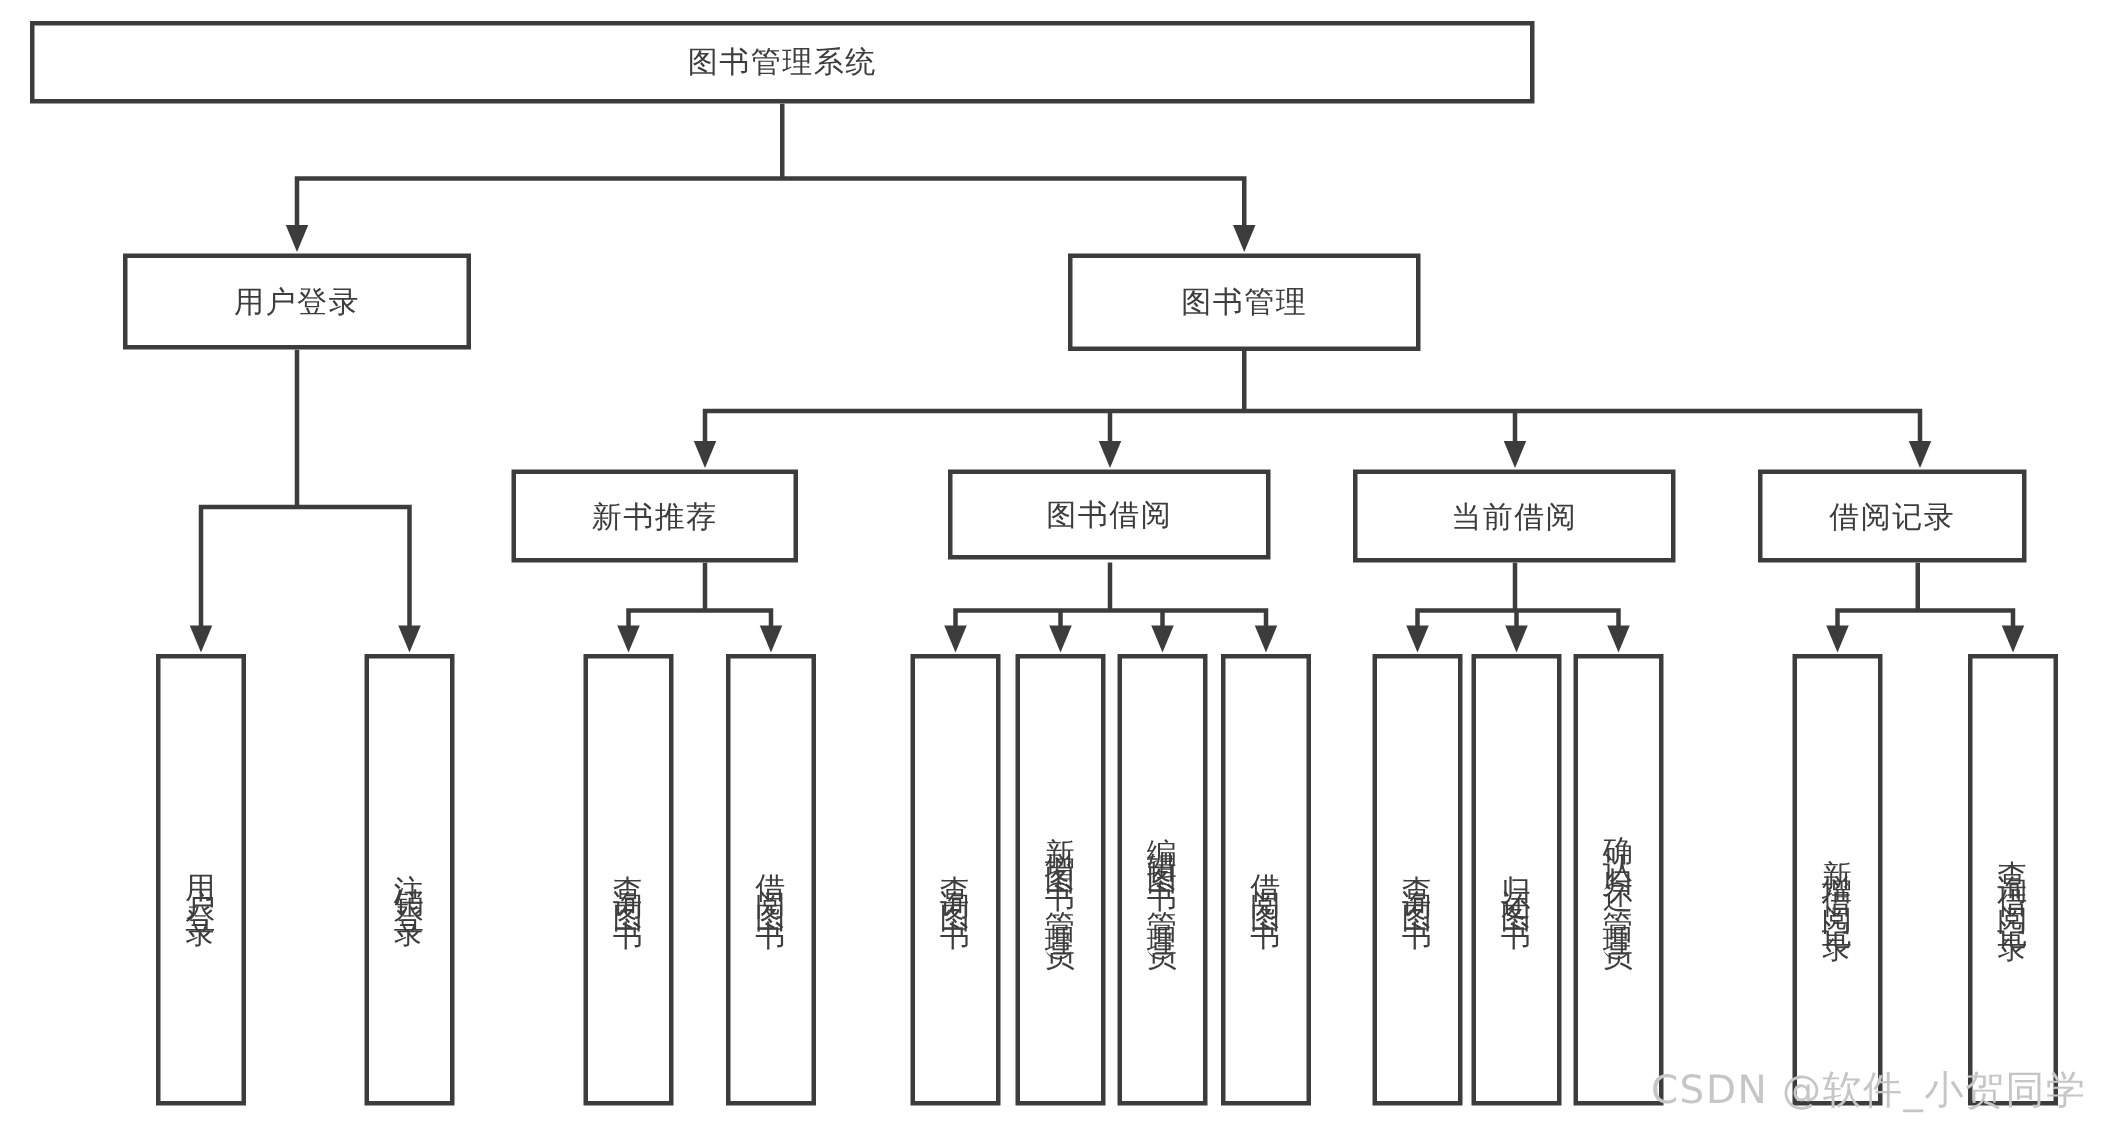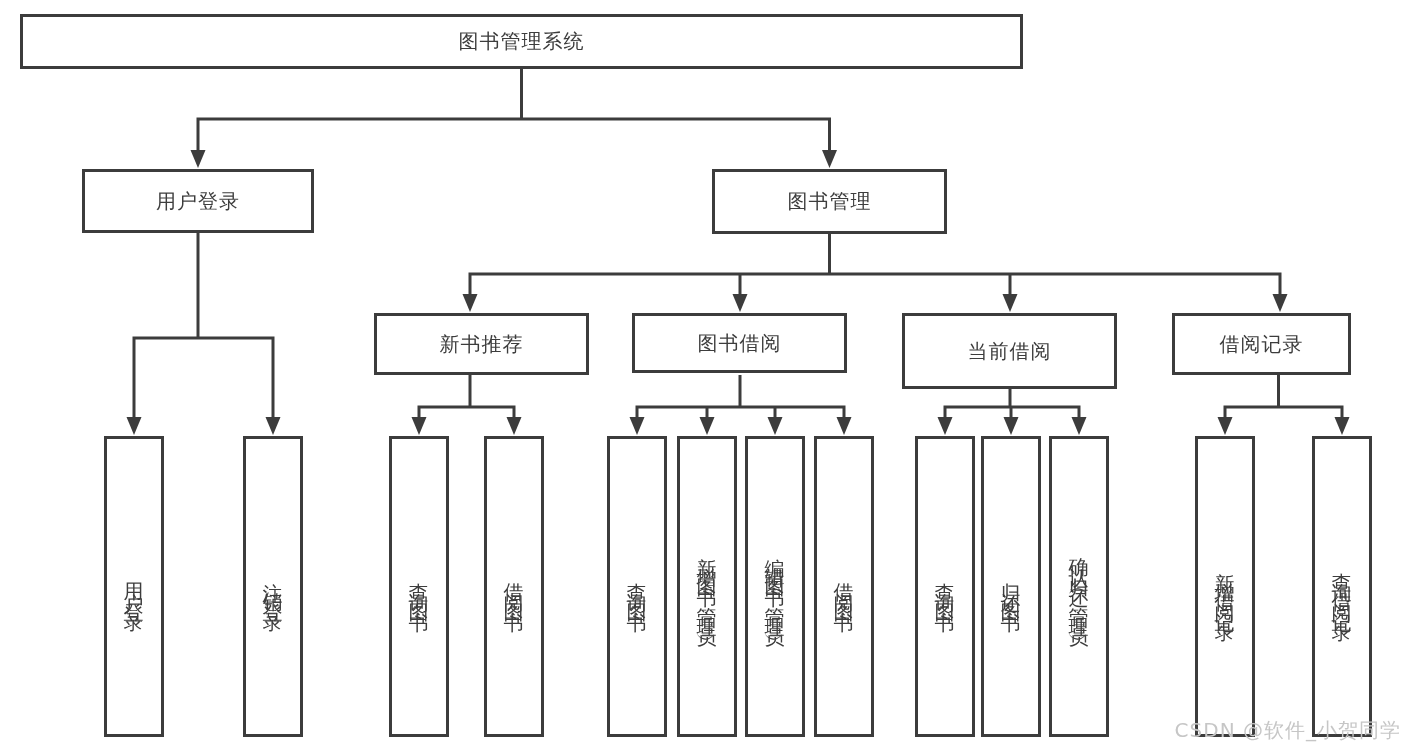--- a/index.html
+++ b/index.html
@@ -19,22 +19,22 @@
   .node{
     position:absolute;box-sizing:border-box;border:3px solid var(--line);background:#fff;
     display:flex;align-items:center;justify-content:center;
     color:var(--text);font-size:20px;letter-spacing:1px;white-space:nowrap;
   }
   .v{
     writing-mode:vertical-rl;text-orientation:mixed;
     letter-spacing:10px;line-height:1;white-space:normal;
   }
   .watermark{
-    position:absolute;right:4px;bottom:3px;
-    color:var(--watermark);font-size:20px;letter-spacing:1px;
+    position:absolute;right:14px;bottom:3px;
+    color:var(--watermark);font-size:26px;letter-spacing:1px;
   }
 </style>
 </head>
 <body>
 
 <div class="stage">
 
   <svg class="connectors" width="1405" height="747" viewBox="0 0 1405 747" aria-hidden="true">
 
     <path class="c" d="M521.5,69 V119"></path>
@@ -82,23 +82,23 @@
     <path class="c" d="M1225,418 V407 H1342 V418"></path>
     <polygon class="ah" points="1225,435 1217.5,417 1232.5,417"></polygon>
     <polygon class="ah" points="1342,435 1334.5,417 1349.5,417"></polygon>
   </svg>
 
   <div class="node" style="left:20px;top:14px;width:1003px;height:55px">图书管理系统</div>
 
   <div class="node" style="left:82px;top:169px;width:232px;height:64px">用户登录</div>
   <div class="node" style="left:712px;top:169px;width:235px;height:65px">图书管理</div>
 
-  <div class="node" style="left:374px;top:313px;width:215px;height:62px">新书推荐</div>
+  <div class="node" style="left:341px;top:313px;width:191px;height:62px">新书推荐</div>
   <div class="node" style="left:632px;top:313px;width:215px;height:60px">图书借阅</div>
-  <div class="node" style="left:902px;top:313px;width:215px;height:76px">当前借阅</div>
+  <div class="node" style="left:902px;top:313px;width:215px;height:62px">当前借阅</div>
   <div class="node" style="left:1172px;top:313px;width:179px;height:62px">借阅记录</div>
 
   <div class="node v" style="left:104px;top:436px;width:60px;height:301px">用户登录</div>
   <div class="node v" style="left:243px;top:436px;width:60px;height:301px">注销登录</div>
 
   <div class="node v" style="left:389px;top:436px;width:60px;height:301px">查询图书</div>
   <div class="node v" style="left:484px;top:436px;width:60px;height:301px">借阅图书</div>
 
   <div class="node v" style="left:607px;top:436px;width:60px;height:301px">查询图书</div>
   <div class="node v" style="left:677px;top:436px;width:60px;height:301px">新增图书（管理员）</div>

